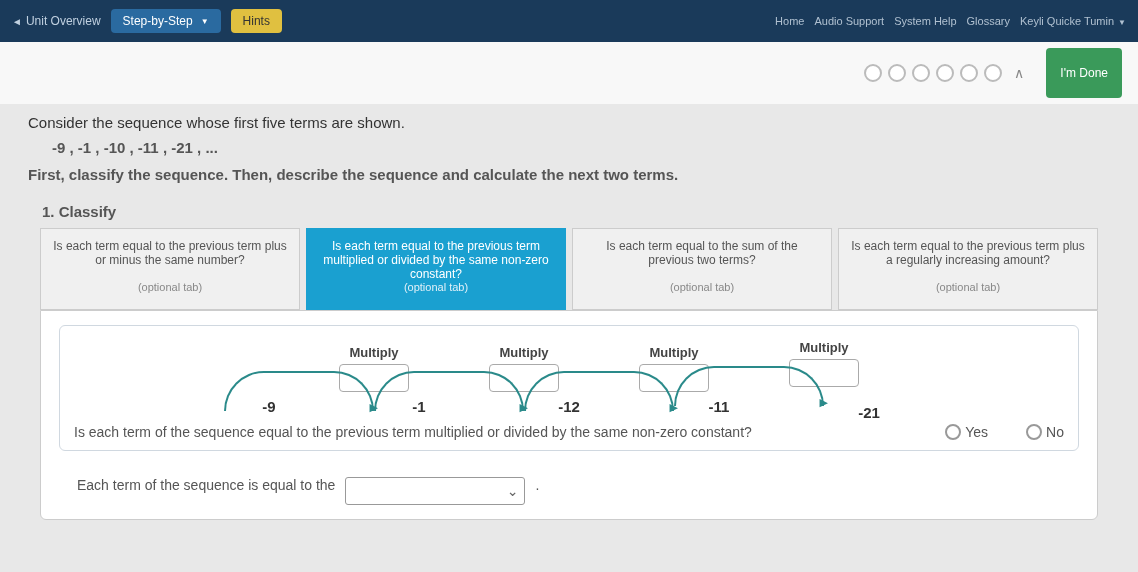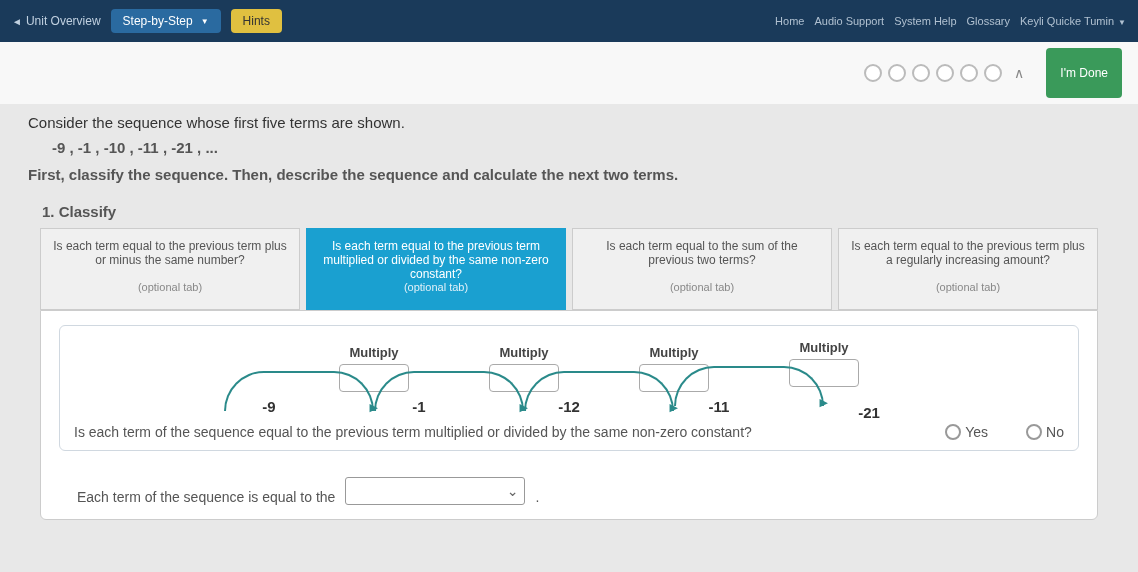--- a/index.html
+++ b/index.html
@@ -44,21 +44,21 @@
     .mult-input { width: 70px; height: 28px; border: 1px solid #aaa; border-radius: 4px; background: #fff; }
     .term-num { font-size: 15px; font-weight: bold; color: #333; position: absolute; top: 52px; left: -20px; }
     .arc { position: absolute; width: 150px; height: 40px; border: 2px solid #2a8a8a; border-bottom: none; border-radius: 60px 60px 0 0; top: 26px; left: -75px; z-index: 0; }
     .arc::after { content: "▶"; position: absolute; right: -6px; top: 28px; color: #2a8a8a; font-size: 11px; }
     
     .question-row { display: flex; align-items: center; gap: 12px; font-size: 14px; color: #555; margin-top: 8px; padding: 0 4px; }
     .question-row .spacer { flex: 1; }
     .radio-wrap { display: flex; align-items: center; gap: 4px; cursor: pointer; padding-left: 26px; }
     .radio { width: 16px; height: 16px; border-radius: 50%; border: 2px solid #999; }
     
-    .bottom-row { display: flex; align-items: flex-end; gap: 10px; font-size: 14px; color: #555; padding: 14px 18px 0; }
+    .bottom-row { display: flex; align-items: flex-start; gap: 10px; font-size: 14px; color: #555; padding: 14px 18px 0; }
     .dropdown { width: 180px; height: 28px; border: 1px solid #999; border-radius: 3px; background: #fff; display: flex; align-items: center; justify-content: flex-end; padding: 0 6px; cursor: pointer; }
     .dropdown::after { content: "⌄"; color: #666; font-size: 14px; }
   </style>
 </head>
 <body>
 
 <div class="topbar">
   <span class="back-link">Unit Overview</span>
   <span class="btn btn-blue caret-down">Step-by-Step</span>
   <span class="btn btn-yellow">Hints</span>

